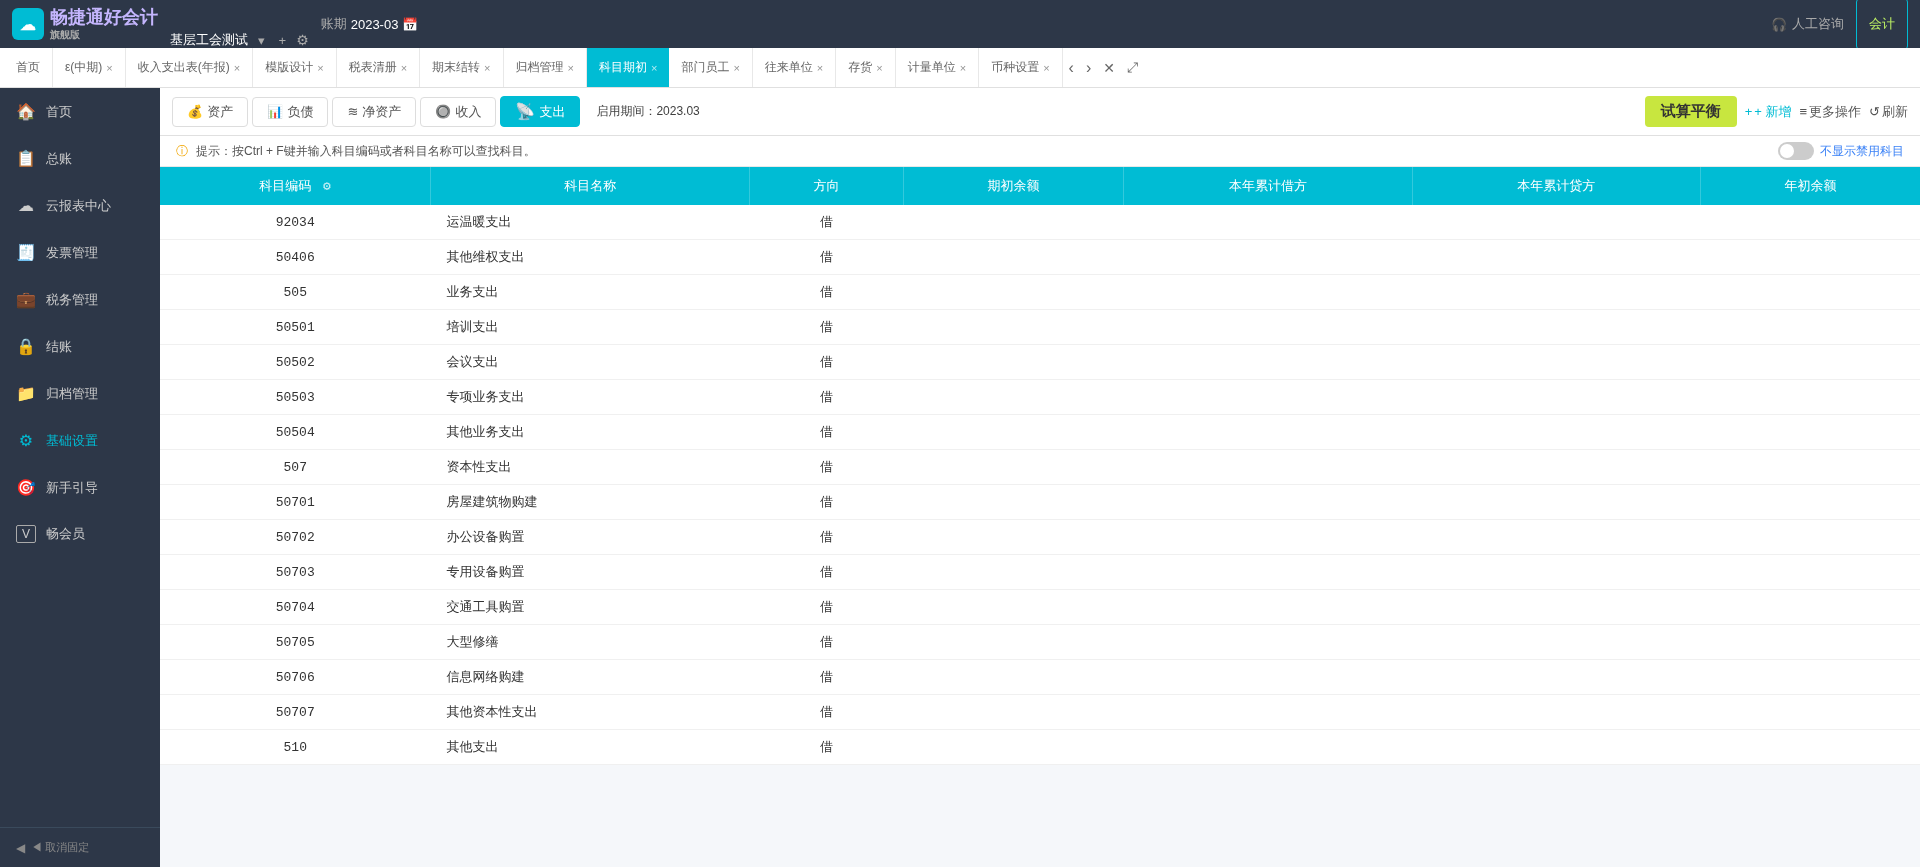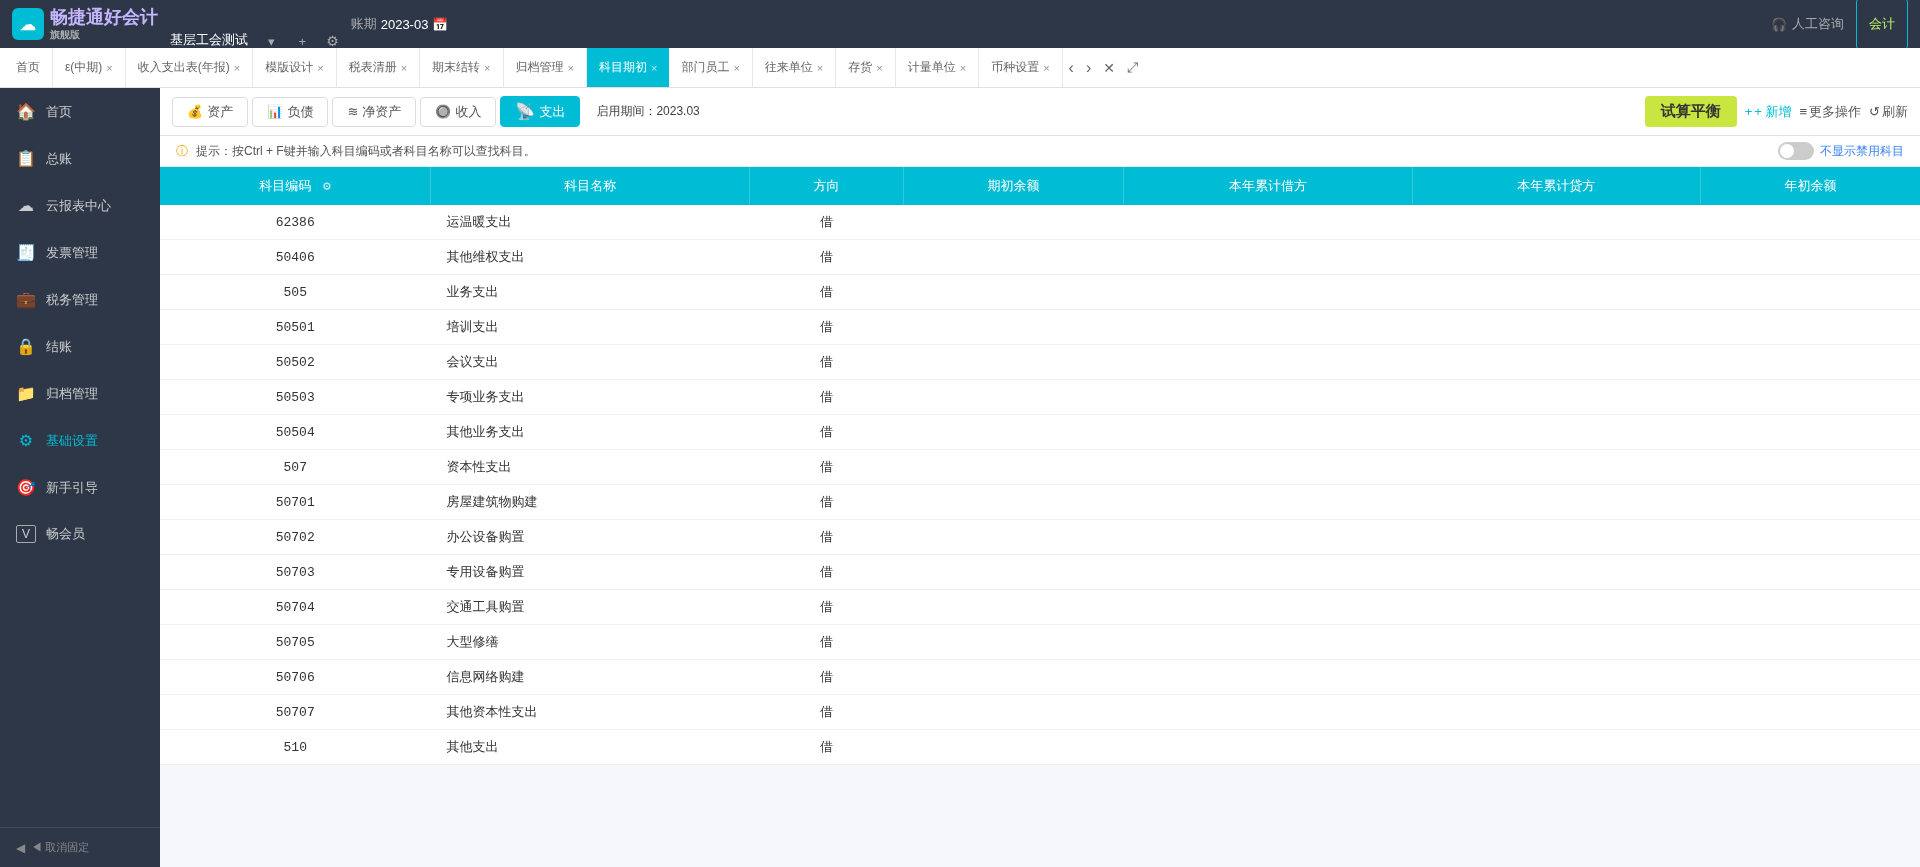--- a/index.html
+++ b/index.html
@@ -13,21 +13,21 @@
       display: flex; align-items: center; gap: 6px; color: white; font-size: 14px; font-weight: bold; min-width: 120px;
     }
     .logo-icon {
       width: 32px; height: 32px; background: #00bcd4; border-radius: 6px; display: flex; align-items: center; justify-content: center; color: white; font-size: 16px;
     }
     .logo-text { display: flex; flex-direction: column; line-height: 1.2; }
     .logo-main { font-size: 18px; color: #c4b5fd; }
     .logo-sub { font-size: 10px; color: #aaa; }
 
     .project-name {
-      color: white; font-size: 13px; display: flex; align-items: flex-end; gap: 20px; cursor: pointer; margin-top: 32px;
+      color: white; font-size: 13px; display: flex; align-items: center; gap: 10px; cursor: pointer; margin-top: 32px;
     }
     .period-info {
       color: white; font-size: 13px; display: flex; align-items: center; gap: 4px;
     }
     .period-label { color: #aaa; }
 
     .header-right {
       margin-left: auto; display: flex; align-items: center; gap: 12px;
     }
     .support-btn {
@@ -357,21 +357,21 @@
             <th>科目名称</th>
             <th>方向</th>
             <th>期初余额</th>
             <th>本年累计借方</th>
             <th>本年累计贷方</th>
             <th>年初余额</th>
           </tr>
         </thead>
         <tbody id="table-body">
         <tr>
-      <td>    62386</td>
+      <td>    92034</td>
       <td>运温暖支出</td>
       <td>借</td>
       <td></td>
       <td></td>
       <td></td>
       <td></td>
     </tr>
             <tr>
       <td>    50406</td>
       <td>其他维权支出</td>

